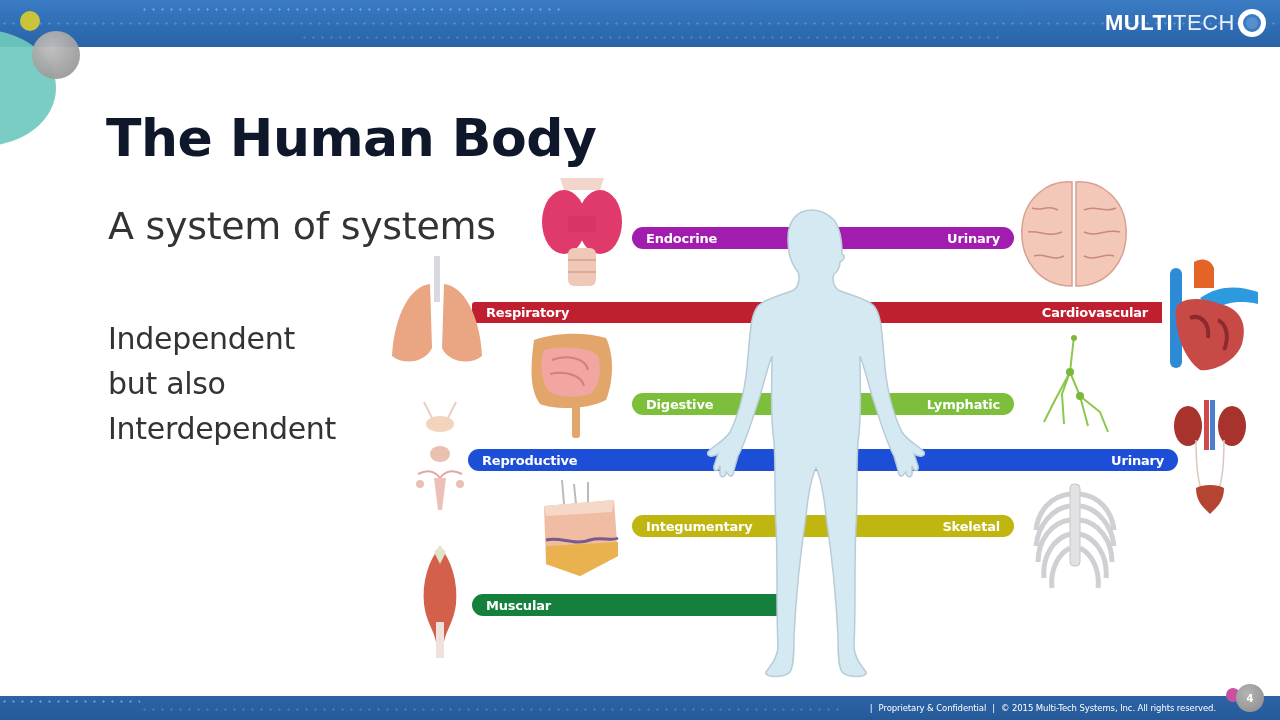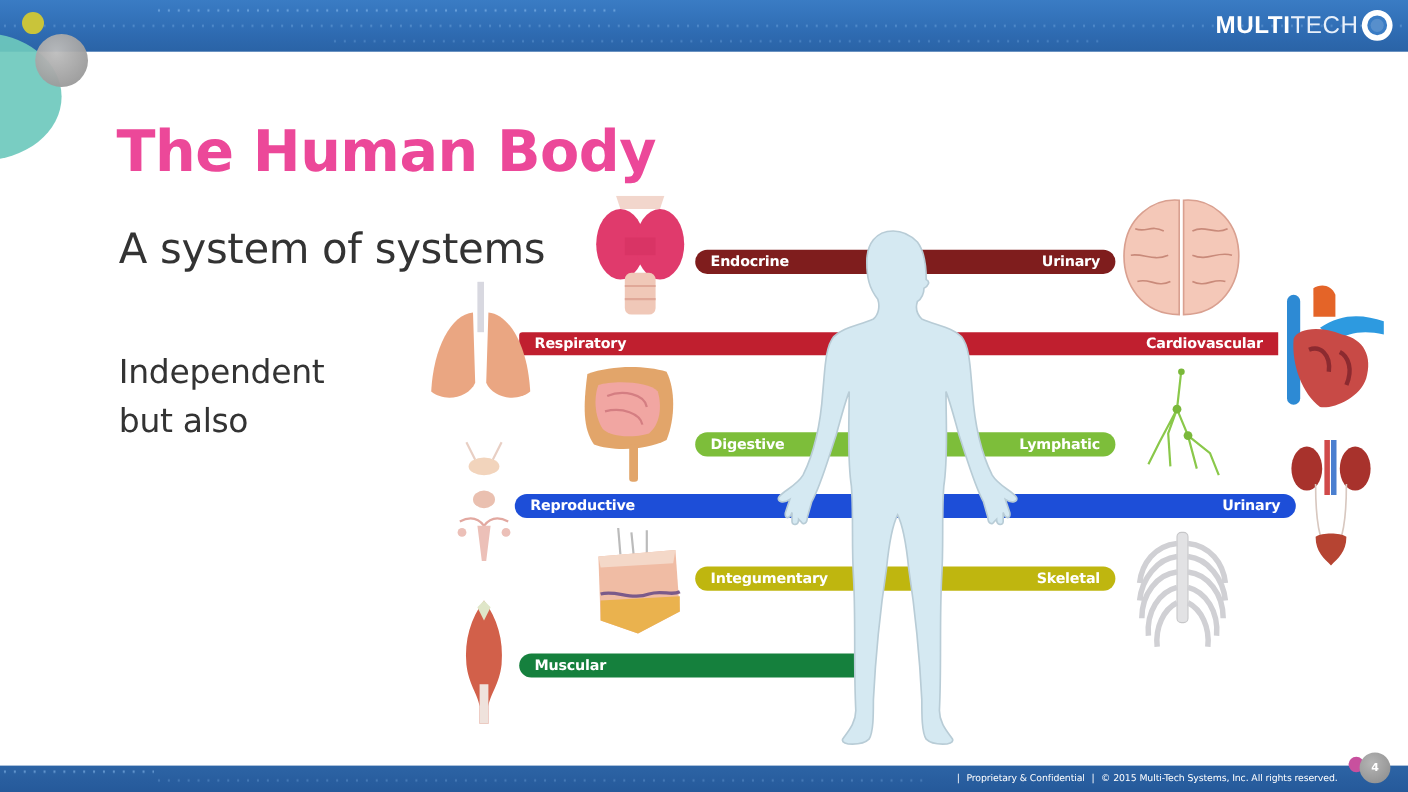--- a/index.html
+++ b/index.html
@@ -48,21 +48,21 @@
     }
     .circle-yellow {
       position: absolute; left: 20px; top: 11px; width: 20px; height: 20px;
       border-radius: 50%; background: #c9c43a;
     }
 
     
     .title {
       position: absolute; left: 106px; top: 108px;
       font-family: "DejaVu Sans", sans-serif; font-weight: bold;
-      font-size: 52px; color: #ec4899; letter-spacing: -0.5px;
+      font-size: 52px; color: #0f172a; letter-spacing: -0.5px;
     }
     .subtitle {
       position: absolute; left: 108px; top: 204px;
       font-family: "DejaVu Sans", sans-serif; font-weight: normal;
       font-size: 38px; color: #333333; letter-spacing: -0.3px;
     }
     .body-text {
       position: absolute; left: 108px; top: 316px;
       font-family: "DejaVu Sans", sans-serif; font-size: 30px; color: #333333;
       line-height: 45px; letter-spacing: -0.3px;
@@ -125,25 +125,26 @@
 
 <div class="circle-teal"></div>
 <div class="circle-grey"></div>
 <div class="circle-yellow"></div>
 
 <h1 class="title">The Human Body</h1>
 <h2 class="subtitle">A system of systems</h2>
 <div class="body-text">
   <div>Independent</div>
   <div>but also</div>
+  <div>Interdependent</div>
 </div>
 
 <div class="diagram">
 
-  <div class="bar" style="left:252px; top:57px; width:382px; background:#7f1d1d;">
+  <div class="bar" style="left:252px; top:57px; width:382px; background:#a21caf;">
     <span>Endocrine</span>
     <span>Urinary</span>
   </div>
   <div class="bar" style="left:92px; top:132px; width:690px; height:21px; border-radius:3px 0 0 3px; background:#c01f2f;">
     <span>Respiratory</span>
     <span>Cardiovascular</span>
   </div>
   <div class="bar" style="left:252px; top:223px; width:382px; background:#7dbe3a;">
     <span>Digestive</span>
     <span>Lymphatic</span>

